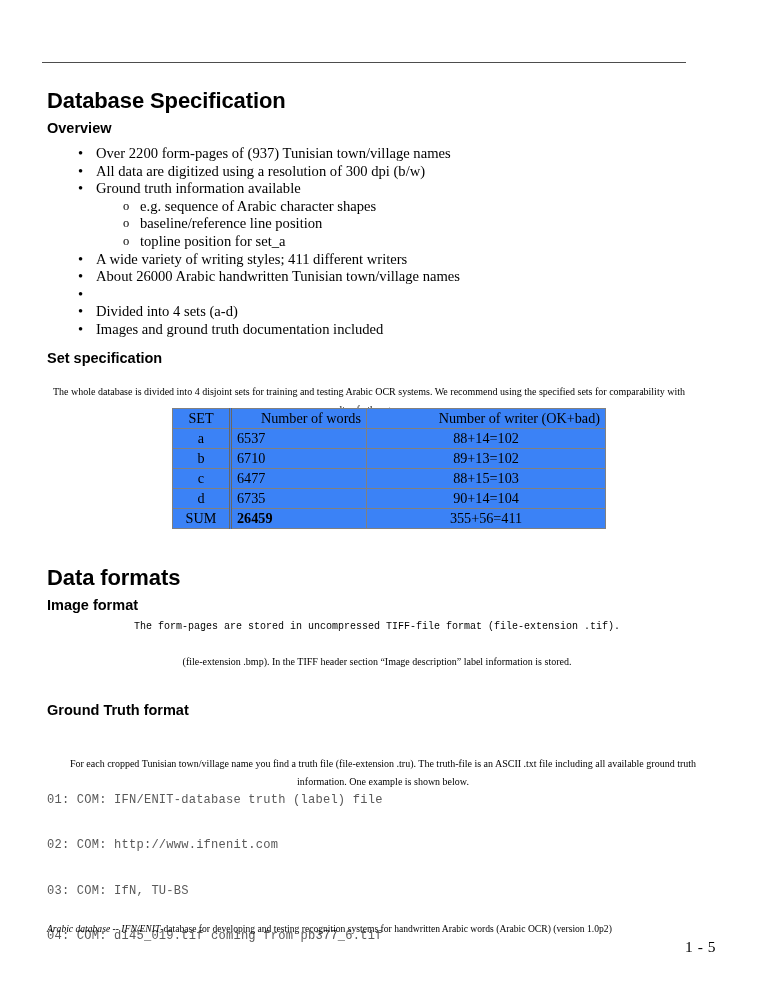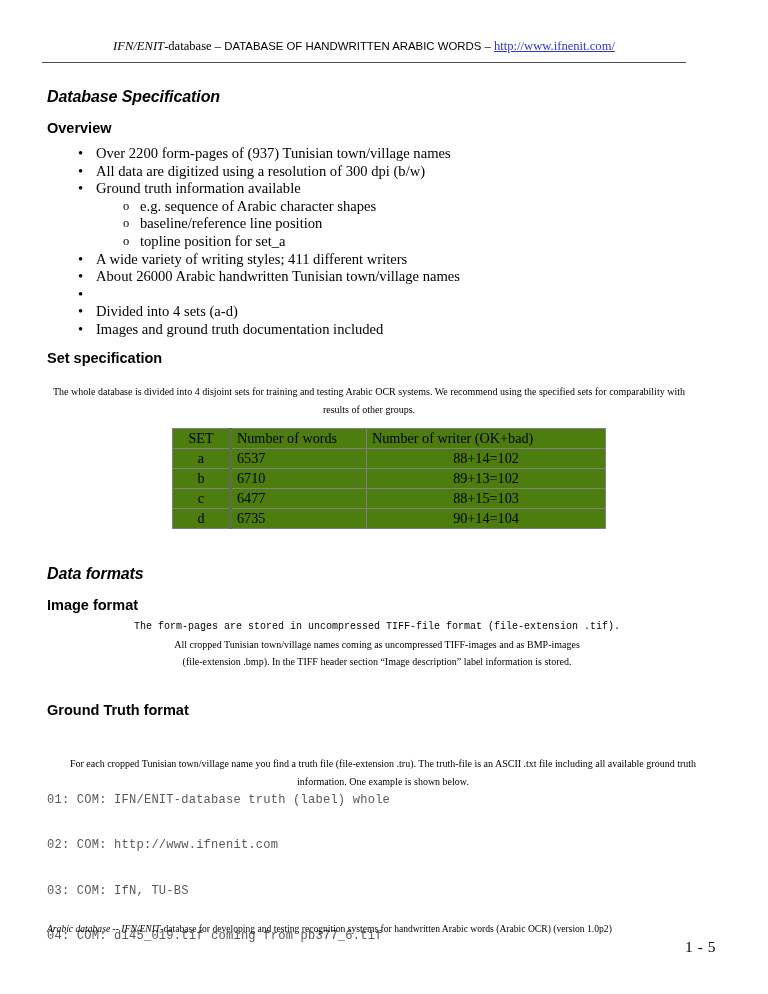--- a/index.html
+++ b/index.html
@@ -53,22 +53,21 @@
     height: 0;
     border-top: 1.4px solid #4d4d4d;
   }
 
   
   .h1 {
     position: absolute;
     left: 47px;
     font-family: "Liberation Sans", "DejaVu Sans", sans-serif;
     font-weight: bold;
-    font-style: italic;
-    font-size: 16px;
+    font-size: 22px;
     letter-spacing: -0.1px;
     white-space: nowrap;
   }
   .h2 {
     position: absolute;
     left: 47px;
     font-family: "Liberation Sans", "DejaVu Sans", sans-serif;
     font-weight: bold;
     font-style: normal;
     font-size: 14.5px;
@@ -112,37 +111,37 @@
     left: 76px;
     top: 0;
     font-family: "Liberation Serif", serif;
     font-size: 12.5px;
   }
 
   
   .spec-table {
     position: absolute;
     left: 172px;
-    top: 428px;
+    top: 408px;
     border-collapse: collapse;
     font-size: 14.2px;
-    background: #4d7c0f;
+    background: #3b82f6;
   }
   .spec-table td {
     border: 1px solid #808080;
     height: 19px;
     padding: 0 5px;
     line-height: 19px;
     white-space: nowrap;
   }
   .spec-table td.c-set   { width: 46px;  text-align: center; border-right-width: 3px; border-right-style: double; border-right-color:#666; }
   .spec-table td.c-words { width: 122px; padding-right: 7px; }
   .spec-table td.c-wr    { width: 228px; text-align: center; }
   .spec-table tr.hdr td.c-words,
-  .spec-table tr.hdr td.c-wr { text-align: left; padding-right: 5px; }
+  .spec-table tr.hdr td.c-wr { text-align: right; padding-right: 5px; }
   .spec-table td.bold { font-weight: bold; }
 
   
   .code {
     position: absolute;
     left: 47px;
     top: 763px;
     font-family: "Liberation Mono", "DejaVu Sans Mono", monospace;
     font-size: 12.1px;
     line-height: 15.1px;
@@ -170,23 +169,20 @@
     font-size: 15.5px;
     letter-spacing: 0.5px;
     text-align: right;
   }
 </style>
 </head>
 <body>
 
 <div class="page">
 
-  <div class="doc-header">
-    <span class="hdr-ital">IFN/ENIT</span><span>-database</span><span> – </span><span class="hdr-caps">DATABASE OF HANDWRITTEN ARABIC WORDS</span><span> – </span><span class="hdr-link">http://www.ifnenit.com/</span>
-  </div>
   <div class="header-rule"></div>
 
   <div class="h1" style="top:88px">Database Specification</div>
 
   <div class="h2" style="top:120px">Overview</div>
 
   <div class="bullets">
     <div class="b-row lvl1"><span class="mk">•</span><span>Over 2200 form-pages of (937) Tunisian town/village names</span></div>
     <div class="b-row lvl1"><span class="mk">•</span><span>All data are digitized using a resolution of 300 dpi (b/w)</span></div>
     <div class="b-row lvl1"><span class="mk">•</span><span>Ground truth information available</span></div>
@@ -223,35 +219,39 @@
     <tr>
       <td class="c-set">c</td>
       <td class="c-words">6477</td>
       <td class="c-wr">88+15=103</td>
     </tr>
     <tr>
       <td class="c-set">d</td>
       <td class="c-words">6735</td>
       <td class="c-wr">90+14=104</td>
     </tr>
+    <tr>
+      <td class="c-set">SUM</td>
+      <td class="c-words bold">26459</td>
+      <td class="c-wr"><span>355+56=</span><span class="bold">411</span></td>
+    </tr>
   </tbody>
     </table>
 
   <div class="h1" style="top:565px">Data formats</div>
 
   <div class="h2" style="top:597px">Image format</div>
   <div class="para" style="top:618px; width:660px; white-space:nowrap;font-family:Liberation Mono, monospace;">The form-pages are stored in uncompressed TIFF-file format (file-extension .tif).</div>
-  <div class="para" style="top:635.6px; width:660px; white-space:nowrap;">All cropped Tunisian town/village names coming as uncompressed TIFF-images and as BMP-images</div>
   <div class="para" style="top:653.2px; width:660px; white-space:nowrap;">(file-extension .bmp). In the TIFF header section “Image description” label information is stored.</div>
 
   <div class="h2" style="top:702px">Ground Truth format</div>
   <div class="para" style="top:723px; width:672px;margin-top:32px;">For each cropped Tunisian town/village name you find a truth file (file-extension .tru). The truth-file is an ASCII .txt file including all available ground truth information. One example is shown below.</div>
 
   <div class="code">
-    <div>01: COM: IFN/ENIT-database truth (label) whole</div>
+    <div>01: COM: IFN/ENIT-database truth (label) file</div>
     <div>02: COM: http://www.ifnenit.com</div>
     <div>03: COM: IfN, TU-BS</div>
     <div>04: COM: di45_019.tif coming from pb377_6.tif</div>
     
     
     
     
     
     
   </div>

